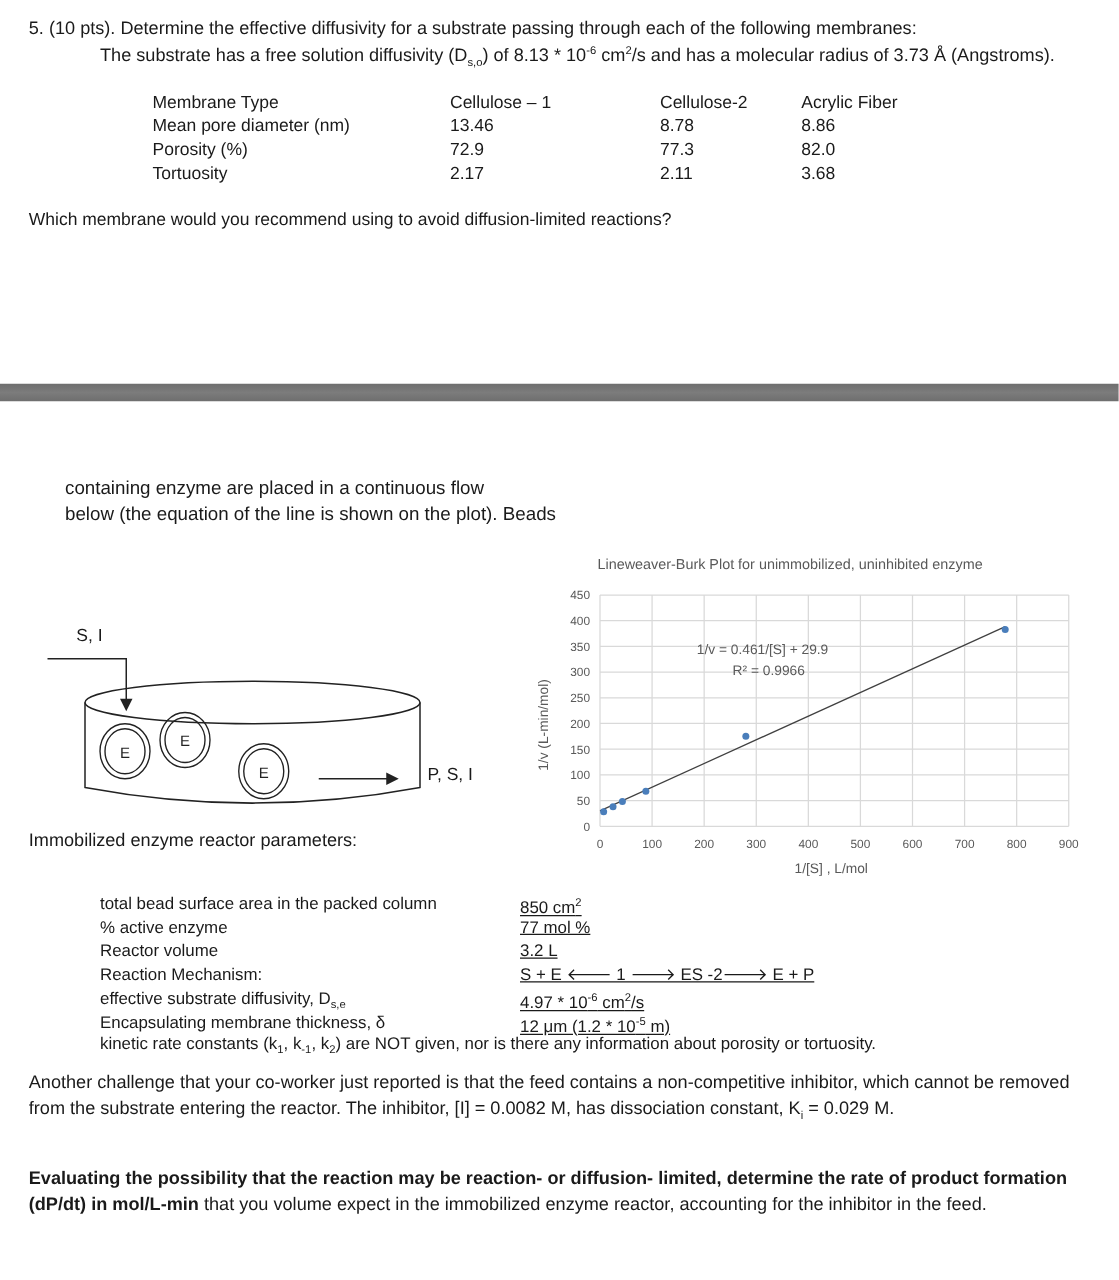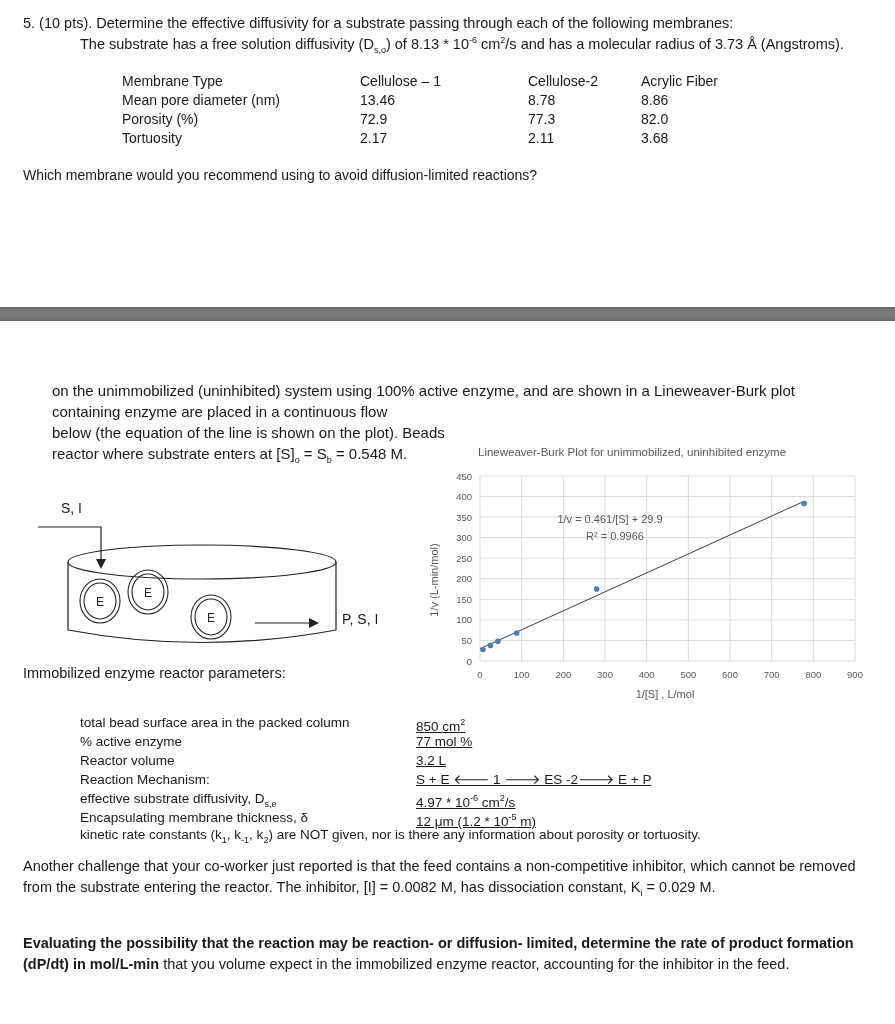--- a/index.html
+++ b/index.html
@@ -63,24 +63,22 @@
     <span class="c2">2.11</span>
     <span class="c3">3.68</span>
   </div>
 </div>
 
 <div class="abs q5-question">Which membrane would you recommend using to avoid diffusion-limited reactions?</div>
 
 <div class="divider"></div>
 
 <div class="q6">
-  <div class="l ind">on the unimmobilized (uninhibited) system using 100% active enzyme, and are shown in a Lineweaver-Burk plot</div>
   <div class="l ind">containing enzyme are placed in a continuous flow</div>
   <div class="l ind">below (the equation of the line is shown on the plot).  Beads</div>
-  <div class="l ind"><span>reactor where substrate enters at [S]</span><sub>o</sub><span> = S</span><sub>b</sub><span> = 0.548 M.</span></div>
 </div>
 
 <div class="abs chart-title">Lineweaver-Burk Plot for unimmobilized,  uninhibited enzyme</div>
 
 <svg style="position:absolute; left:420px; top:462px;" width="450" height="250" viewBox="0 0 450 250">
   <g id="grid">
       <line x1="60" x2="435" y1="199" y2="199" stroke="#d9d9d9" stroke-width="1"></line>
       <line x1="60" x2="435" y1="178.44444444444446" y2="178.44444444444446" stroke="#d9d9d9" stroke-width="1"></line>
       <line x1="60" x2="435" y1="157.88888888888889" y2="157.88888888888889" stroke="#d9d9d9" stroke-width="1"></line>
       <line x1="60" x2="435" y1="137.33333333333334" y2="137.33333333333334" stroke="#d9d9d9" stroke-width="1"></line>

